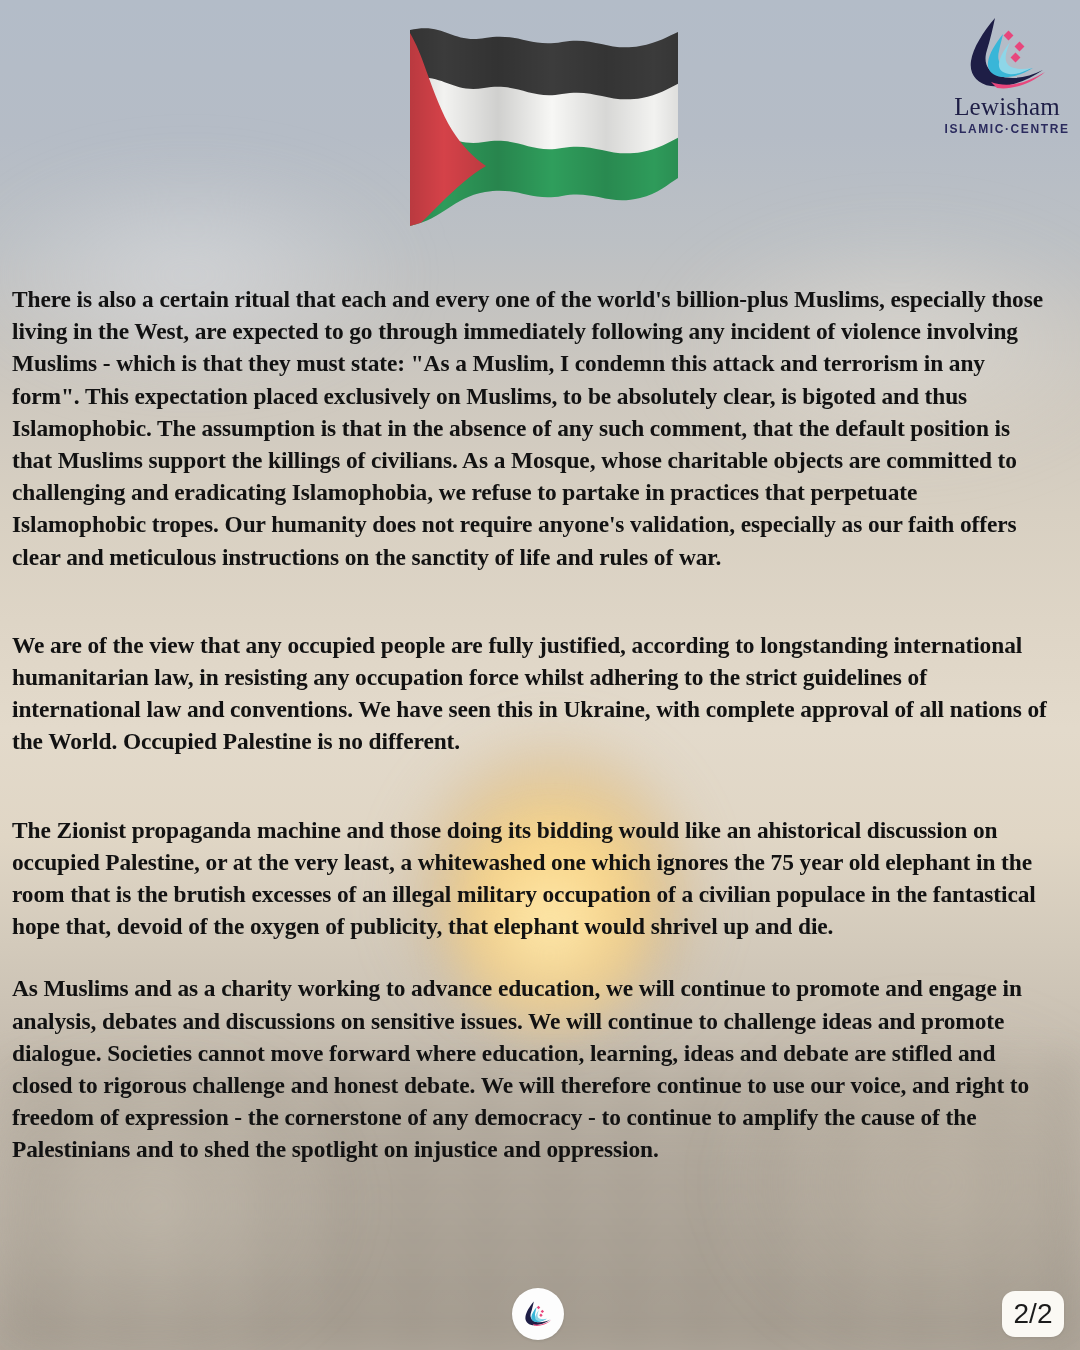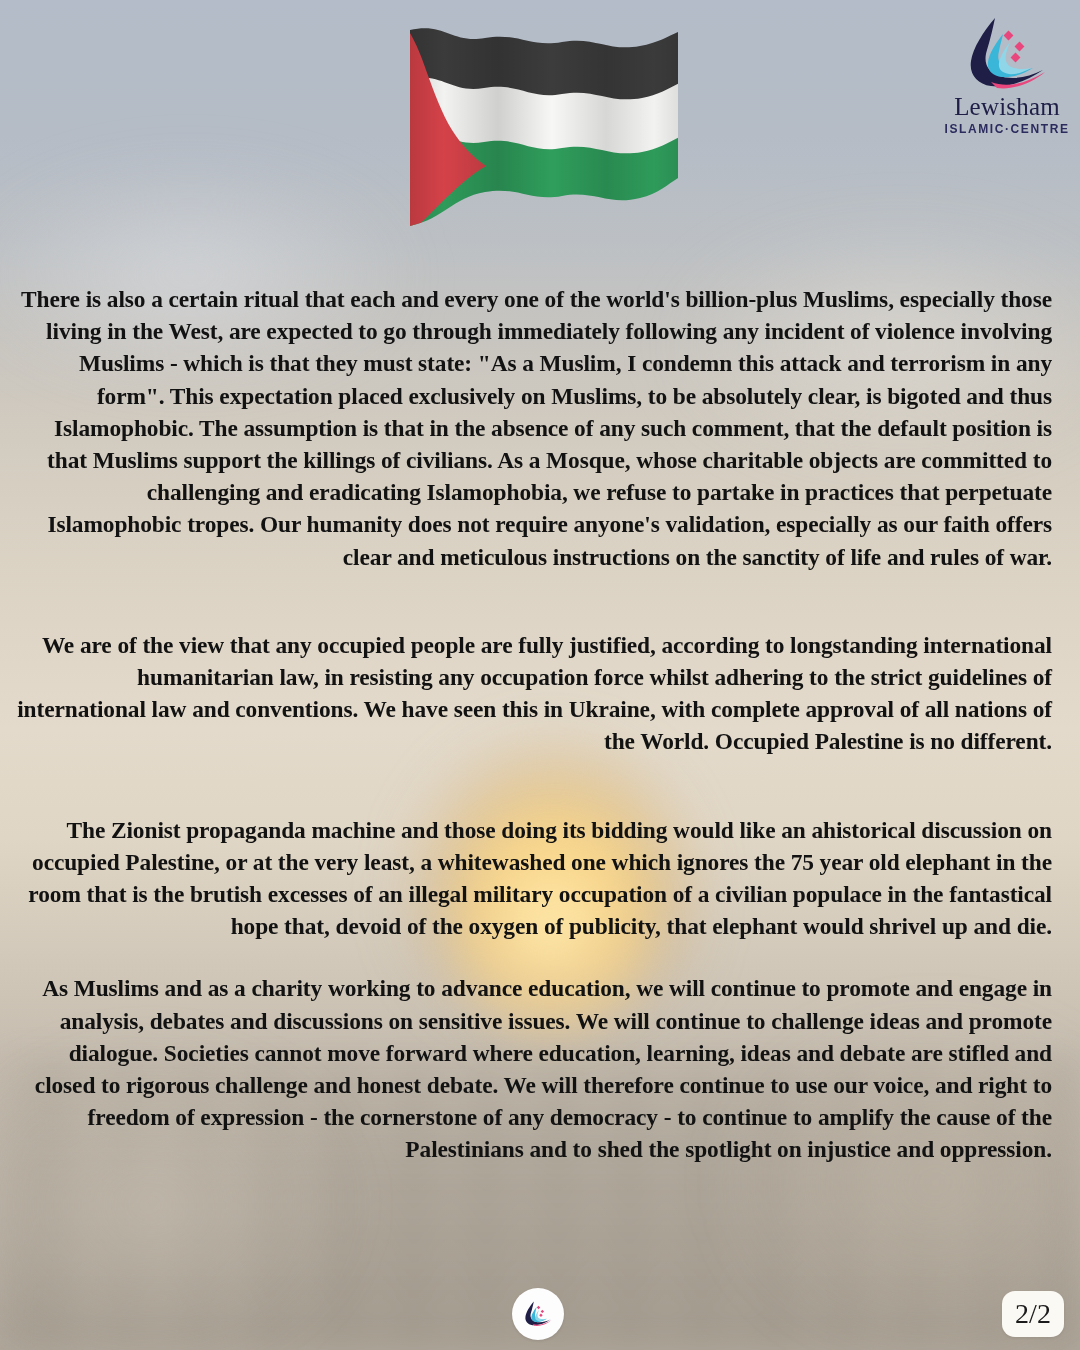--- a/index.html
+++ b/index.html
@@ -170,21 +170,21 @@
     letter-spacing: 1.6px;
     margin-top: 3px;
   }
 
   
   .content {
     position: absolute;
     left: 12px;
     right: 28px;
     top: 283px;
-    text-align: right;
+    text-align: left;
     color: #121212;
     font-size: 23.4px;
     line-height: 32.2px;
     font-weight: 700;
     letter-spacing: -0.1px;
   }
   .para { margin: 0; }
   .gap-sm { height: 26px; }
   .gap-md { height: 30px; }
 
@@ -218,21 +218,21 @@
     position: absolute;
     right: 16px;
     top: 1291px;
     min-width: 62px;
     height: 46px;
     border-radius: 13px;
     background: #fbf9f4;
     display: flex;
     align-items: center;
     justify-content: center;
-    font-family: Liberation Serif, serif;
+    font-family: Liberation Sans, sans-serif;
     font-size: 28px;
     font-weight: 400;
     color: #1b1b1b;
     box-shadow: 0 1px 3px rgba(0,0,0,0.08);
   }
 </style>
 </head>
 <body>
 
 <div id="poster">

